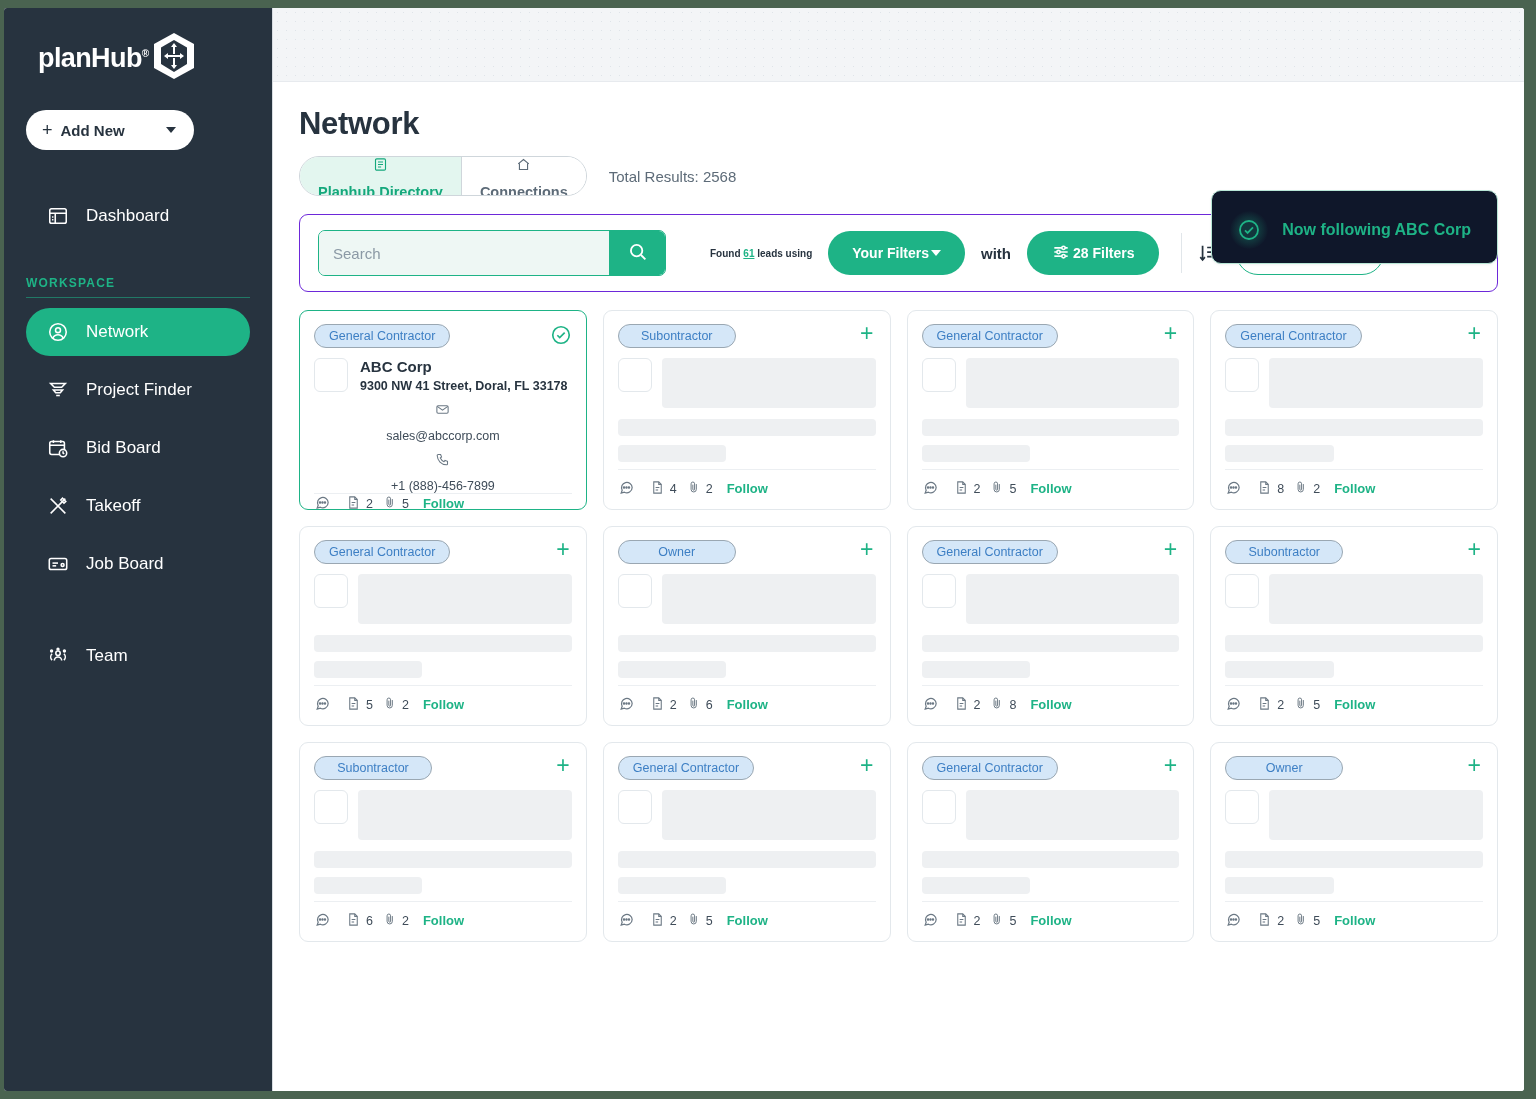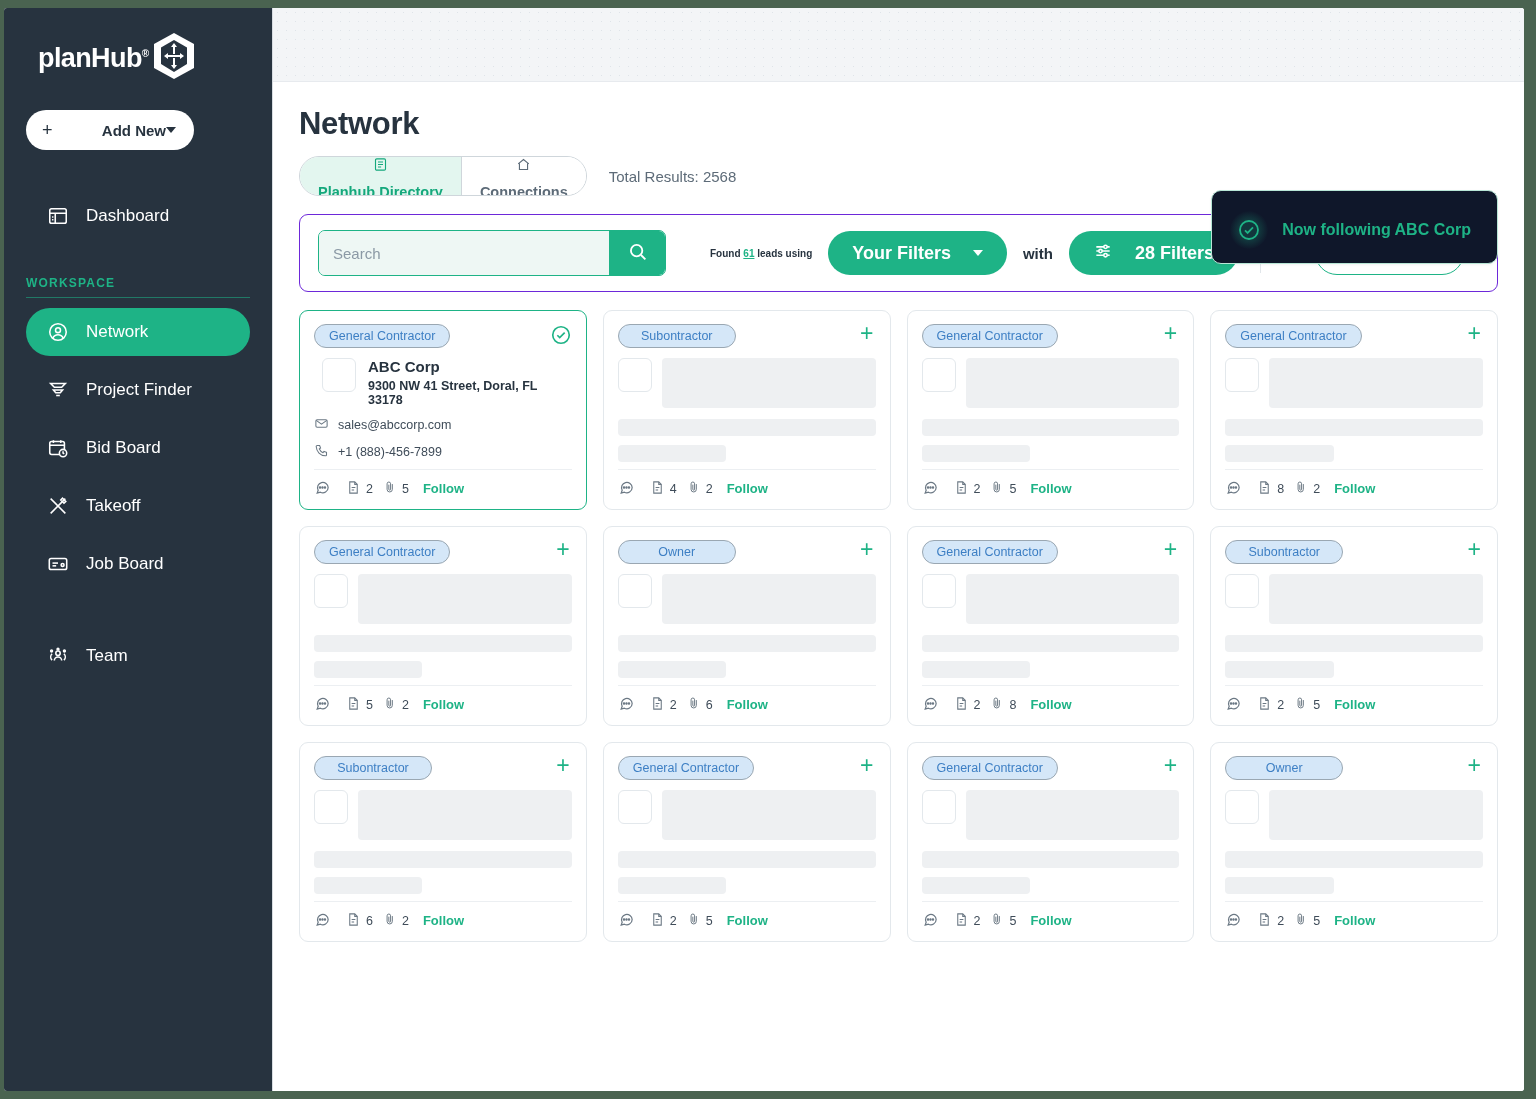--- a/index.html
+++ b/index.html
@@ -40,21 +40,21 @@
 
   .add-new-btn {
     display: flex; align-items: center;
     background: #fff; border-radius: 22px;
     height: 40px; width: 168px;
     margin-left: 0; margin-top: 2px;
     cursor: pointer; border: none;
     font-family: inherit;
   }
   .add-new-plus { font-size: 18px; color: #27333f; margin: 0 8px 0 16px; line-height: 1; }
-  .add-new-label { color: #27333f; font-size: 15px; font-weight: bold; flex: 1; text-align:right; }
+  .add-new-label { color: #27333f; font-size: 15px; font-weight: bold; flex: 1; text-align:left; }
   .caret-down {
     width: 0; height: 0;
     border-left: 5px solid transparent;
     border-right: 5px solid transparent;
     border-top: 6px solid #27333f;
     margin-right: 18px;
   }
 
   .nav-item {
     display: flex; align-items: center;
@@ -151,24 +151,24 @@
   .search-btn {
     width: 56px; background: #1eb386; border: none;
     display: flex; align-items: center; justify-content: center;
     cursor: pointer;
   }
   .found-text {
     margin-left: 44px; font-size: 10px; font-weight: bold; color: #27333f;
   }
   .found-num { color: #1eb386; text-decoration: underline; }
   .pill-green {
-    display: flex; align-items: center; gap: 22px;
+    display: flex; align-items: center; gap: 2px;
     background: #1eb386; color: #fff;
     border-radius: 22px; height: 44px; padding: 0 24px;
-    font-size: 18px; font-weight: bold; border: none;
+    font-size: 14px; font-weight: bold; border: none;
     cursor: pointer; font-family: inherit;
   }
   .pill-green.yourfilters { margin-left: 16px; }
   .with-text { margin: 0 16px; font-size: 15px; color: #27333f; font-weight: bold; }
   .divider-v { width: 1px; height: 40px; background: #e1e6ea; margin: 0 16px 0 22px; }
   .pill-outline {
     display: flex; align-items: center; gap: 12px;
     border: 1px solid #1eb386; color: #1eb386; background: #fff;
     border-radius: 22px; height: 44px; padding: 0 24px;
     font-size: 15.5px; font-weight: bold; cursor: pointer;
@@ -197,30 +197,30 @@
     background: #d5e7f8; color: #3d7fc4;
     font-size: 12.5px; padding: 4px 14px;
     text-align: center; min-width: 118px;
   }
   .plus-icon {
     color: #1eb386; font-size: 23px; line-height: 18px;
     cursor: pointer; font-weight: 300; padding-right: 2px;
   }
 
   
-  .real-body { margin-top: 8px; display: flex; gap: 12px; margin-left: 8px; }
+  .real-body { margin-top: 8px; display: flex; gap: 12px; }
   .avatar-box {
     width: 34px; height: 34px; flex: 0 0 34px;
     border: 1px solid #e3e8ec; border-radius: 6px; background: #fff;
   }
   .co-name { font-size: 15px; font-weight: bold; color: #27333f; line-height: 1.25; }
   .co-addr { font-size: 12.5px; font-weight: bold; color: #27333f; margin-top: 2px; }
   .contact-row {
     display: flex; align-items: center; gap: 9px;
-    font-size: 12.5px; color: #3f4c59; margin-top: 9px;
+    font-size: 12.5px; color: #3f4c59; margin-top: 9px; flex-direction: column;
   }
 
   
   .sk-body { margin-top: 10px; display: flex; gap: 10px; }
   .sk-block { background: #eef0f2; border-radius: 4px; }
   .sk-big { flex: 1; height: 50px; }
   .sk-line-a { height: 17px; margin-top: 11px; }
   .sk-line-b { height: 17px; width: 42%; margin-top: 9px; }
 
   .card-footer {

